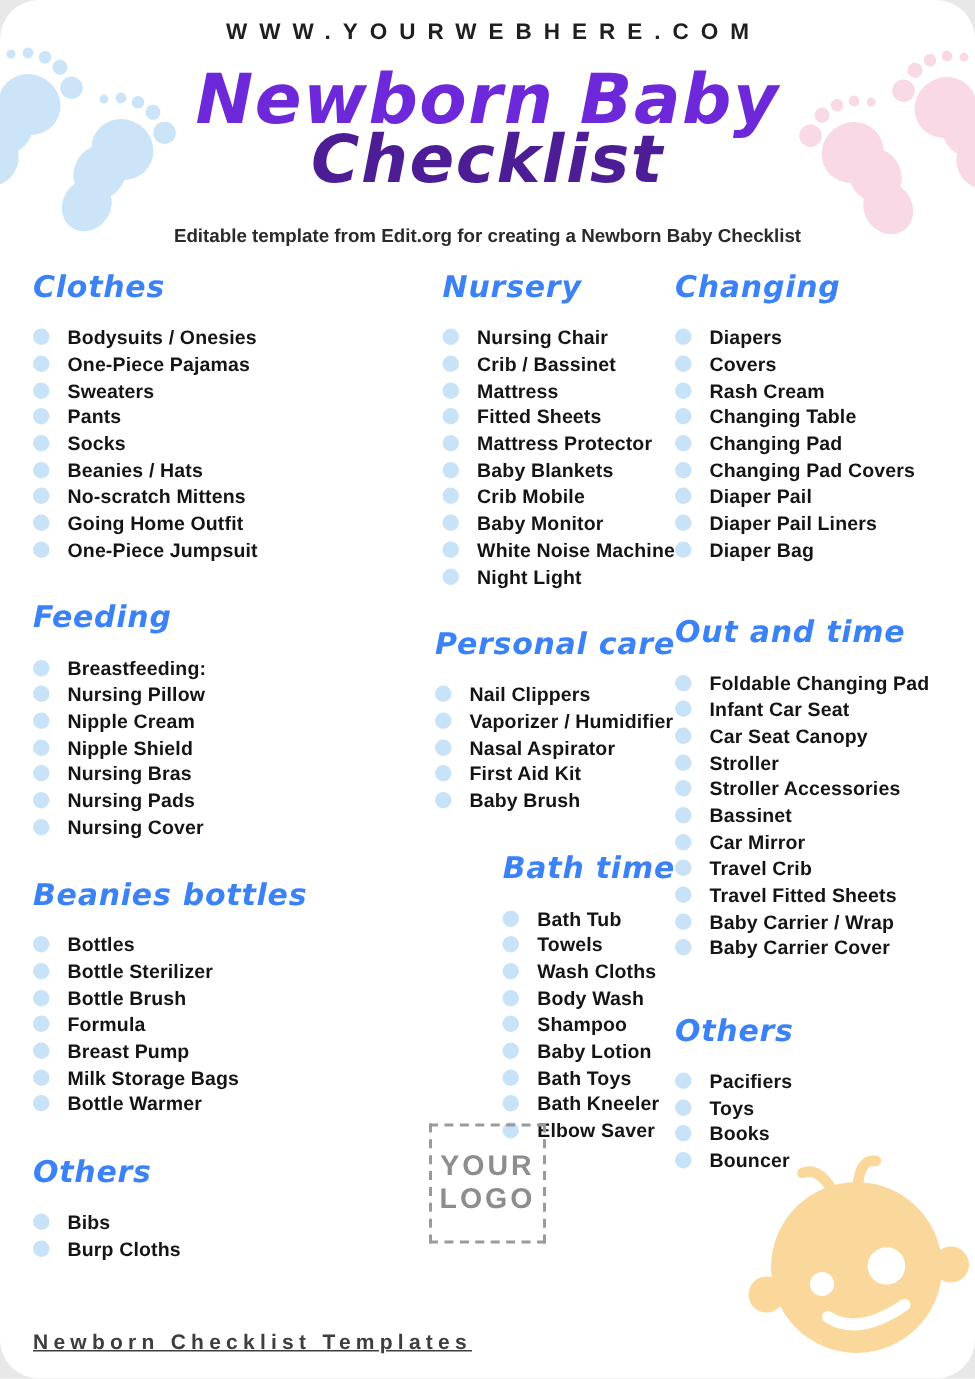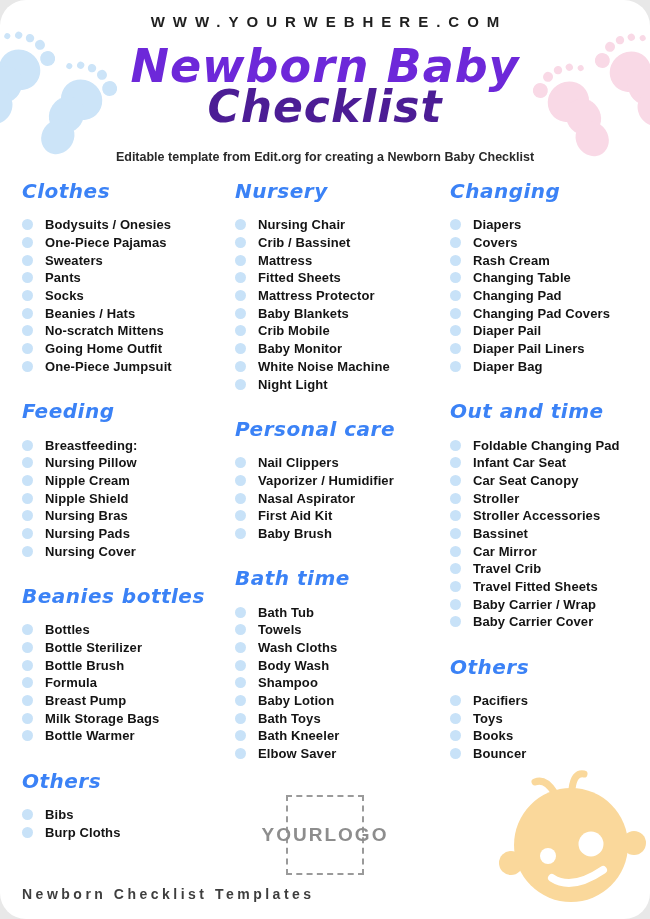--- a/index.html
+++ b/index.html
@@ -39,22 +39,22 @@
   .feet.left  { left:-18px; top:4px; }
   .feet.right { right:-18px; top:6px; }
 
   
   .content {
     position:absolute; top:181px; left:22px; right:0;
     display:flex;
   }
   .col { display:flex; flex-direction:column; }
   .col-1 { width:213px; }
-  .col-2 { width:215px; }
-  .col-3 { width:200px; }
+  .col-2 { width:215px;align-items:flex-end; }
+  .col-3 { width:200px;gap:10px; }
   .section { margin-bottom:26px; }
   .sec-title {
     font-family:"DejaVu Sans","Liberation Sans",sans-serif;
     font-style:italic; font-weight:800;
     font-size:20px; line-height:21px;
     color:#3b82f6; letter-spacing:0.5px;
     margin-bottom:14px;
   }
   .items { list-style:none; }
   .item {
@@ -66,35 +66,36 @@
     background:#C8E2F8; flex:0 0 11px;
     margin-right:12px;
   }
   .item-label {
     font-size:13px; font-weight:600; color:#141414;
     white-space:nowrap; letter-spacing:0.1px;
   }
 
   
   .logo-box {
-    position:absolute; left:286px; top:795px;
+    position:absolute; left:286px; top:749px;
     width:78px; height:80px;
     border:2px dashed #9a9a9a;
-    display:flex; flex-direction:row;
+    display:flex; flex-direction:column;
     align-items:center; justify-content:center;
   }
   .logo-line {
     font-size:19px; font-weight:800; letter-spacing:2px;
     color:#8d8d8d; line-height:1.15;
   }
   .baby-face { position:absolute; left:490px; top:770px; }
   .footer-text {
     position:absolute; left:22px; top:886px;
     font-size:14px; font-weight:600; letter-spacing:3.5px;
     color:#3e3e3e;
+    text-decoration:underline;
   }
 </style>
 </head>
 <body>
 
 <div class="page">
 
   <svg class="feet left" width="140" height="175" viewBox="0 0 140 175" aria-hidden="true">
     <defs>
       <g id="foot">

